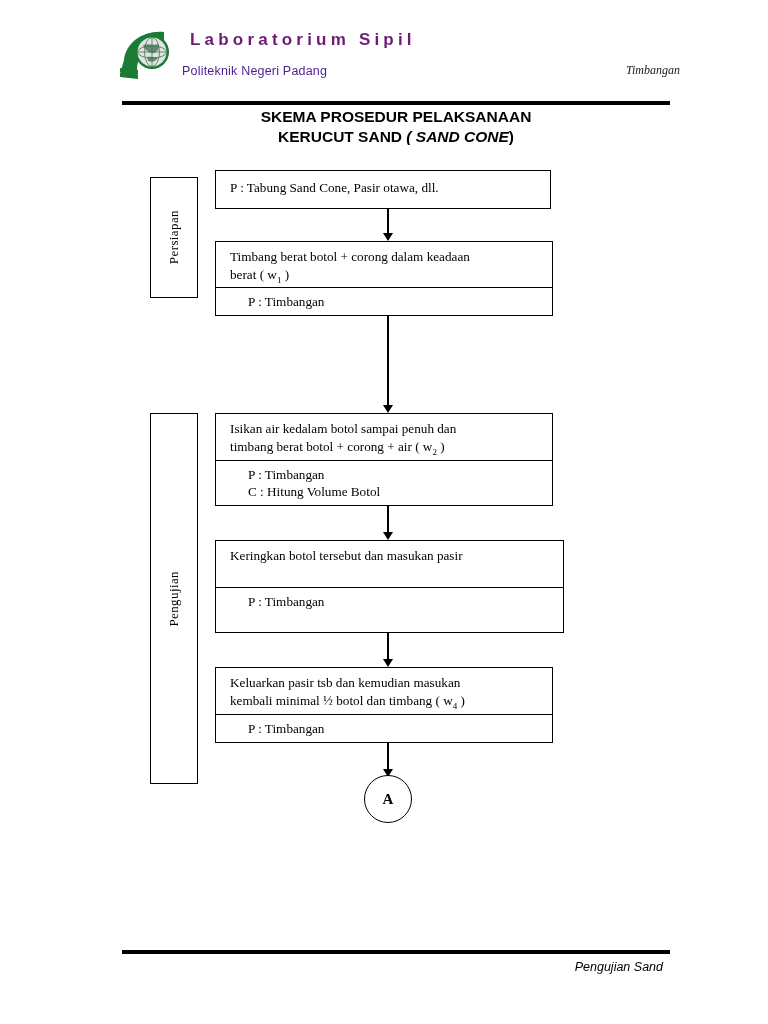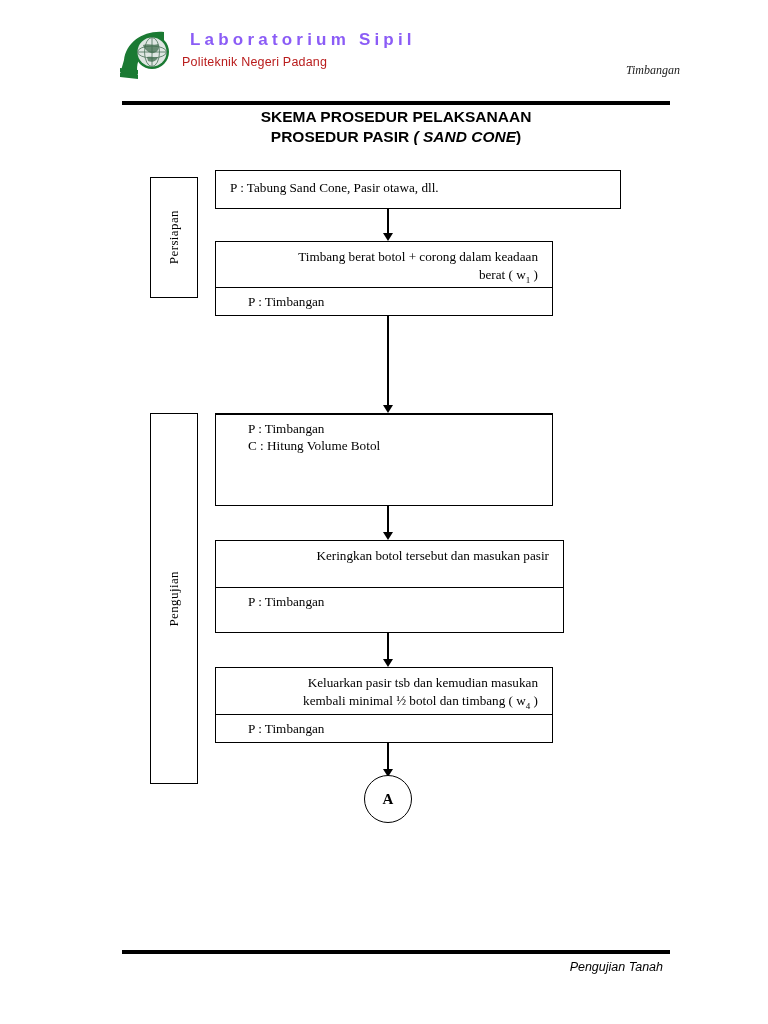--- a/index.html
+++ b/index.html
@@ -32,30 +32,30 @@
     height: 56px;
   }
   #org-title {
     position: absolute;
     left: 72px;
     top: 4px;
     font-family: "Liberation Sans", sans-serif;
     font-weight: bold;
     font-size: 17px;
     letter-spacing: 4.2px;
-    color: #8b5cf6;
+    color: #701a75;
     white-space: nowrap;
   }
   #org-subtitle {
     position: absolute;
     left: 64px;
-    top: 29px;
+    top: 38px;
     font-family: "Liberation Sans", sans-serif;
     font-size: 12.5px;
-    color: #b91c1c;
+    color: #4c1d95;
     letter-spacing: 0.2px;
     white-space: nowrap;
   }
   #header-note {
     position: absolute;
     right: 88px;
     top: 63px;
     font-family: "Liberation Serif", serif;
     font-style: italic;
     font-size: 12px;
@@ -101,21 +101,21 @@
   #doc-title .ital { font-style: italic; }
 
   
   .flow-box {
     position: absolute;
     border: 1.5px solid #000000;
     box-sizing: border-box;
     background: #ffffff;
   }
   .action-cell {
-    text-align: right;
+    text-align: left;
     font-size: 13.2px;
     line-height: 17.5px;
     padding: 6px 14px 7px 14px;
     box-sizing: border-box;
   }
   .note-cell {
     border-top: 1.5px solid #000000;
     text-align: left;
     font-size: 13.2px;
     line-height: 17px;
@@ -211,33 +211,33 @@
   <div id="org-subtitle">Politeknik Negeri Padang</div>
 </div>
 
 <div id="header-note">Timbangan</div>
 
 <div id="rule-top" class="page-rule"></div>
 
 <div id="doc-title">
   <div>SKEMA PROSEDUR PELAKSANAAN</div>
   <div>
-    <span>PROSEDUR PASIR</span><span>&nbsp;</span><span class="ital">( SAND CONE</span><span>)</span>
+    <span>KERUCUT SAND</span><span>&nbsp;</span><span class="ital">( SAND CONE</span><span>)</span>
   </div>
 </div>
 
 <div class="phase-box" style="left:150px; top:177px; width:48px; height:121px;">
   <span class="phase-label">Persiapan</span>
 </div>
 
 <div class="phase-box" style="left:150px; top:413px; width:48px; height:371px;">
   <span class="phase-label">Pengujian</span>
 </div>
 
-<div class="flow-box" style="left:215px; top:170px; width:406px; height:39px;">
+<div class="flow-box" style="left:215px; top:170px; width:336px; height:39px;">
   <div class="action-cell" style="text-align:left; padding-top:8px;">P : Tabung Sand Cone, Pasir otawa, dll.</div>
 </div>
 
 <div class="connector" style="left:382px; top:209px; height:32px;">
   <div class="stem" style="height:24px;"></div>
   <div class="head" style="top:24px;"></div>
 </div>
 
 <div class="flow-box" style="left:215px; top:241px; width:338px; height:75px;">
   <div class="action-cell" style="height:45px;">
@@ -248,20 +248,24 @@
     <span class="nl">P : Timbangan</span>
   </div>
 </div>
 
 <div class="connector" style="left:382px; top:316px; height:97px;">
   <div class="stem" style="height:89px;"></div>
   <div class="head" style="top:89px;"></div>
 </div>
 
 <div class="flow-box" style="left:215px; top:413px; width:338px; height:93px;">
+  <div class="action-cell" style="height:46px;">
+    <div>Isikan air kedalam botol sampai penuh dan</div>
+    <div><span>timbang berat botol + corong + air ( w</span><sub>2</sub><span> )</span></div>
+  </div>
   <div class="note-cell" style="height:47px;">
     <span class="nl">P : Timbangan</span>
     <span class="nl">C : Hitung Volume Botol</span>
   </div>
 </div>
 
 <div class="connector" style="left:382px; top:506px; height:34px;">
   <div class="stem" style="height:26px;"></div>
   <div class="head" style="top:26px;"></div>
 </div>
@@ -293,13 +297,13 @@
 <div class="connector" style="left:382px; top:743px; height:34px;">
   <div class="stem" style="height:26px;"></div>
   <div class="head" style="top:26px;"></div>
 </div>
 
 <div id="terminal-a">
   <span>A</span>
 </div>
 
 <div id="rule-bottom" class="page-rule"></div>
-<div id="footer-note">Pengujian Tanah</div>
+<div id="footer-note">Pengujian Sand</div>
 
 </body></html>

